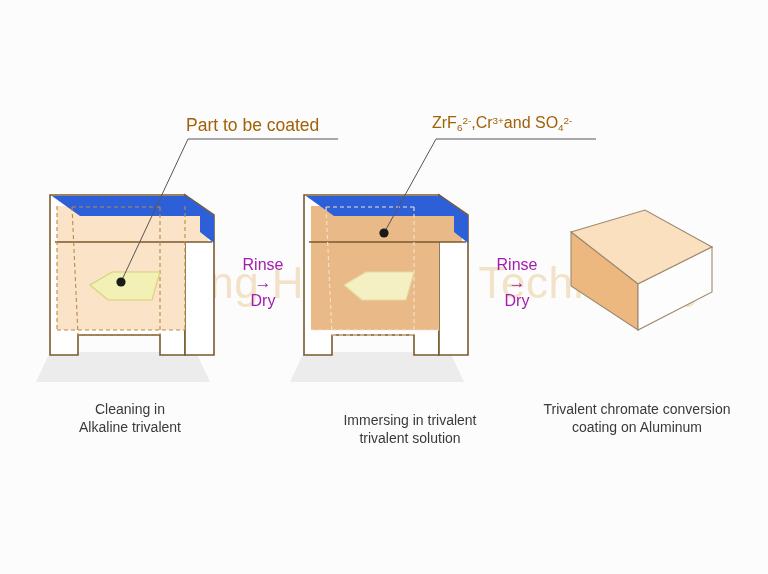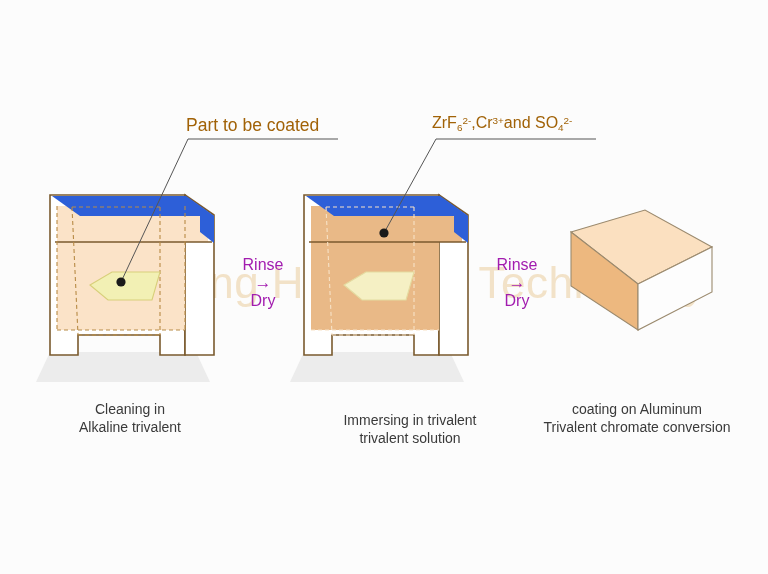--- a/index.html
+++ b/index.html
@@ -201,17 +201,17 @@
     <div>Cleaning in</div>
     <div>Alkaline trivalent</div>
   </div>
 
   <div class="caption cap-2">
     <div>Immersing in trivalent</div>
     <div>trivalent solution</div>
   </div>
 
   <div class="caption cap-3">
+    <div>Trivalent chromate conversion</div>
     <div>coating on Aluminum</div>
-    <div>Trivalent chromate conversion</div>
   </div>
 
 </div>
 
 </body></html>

